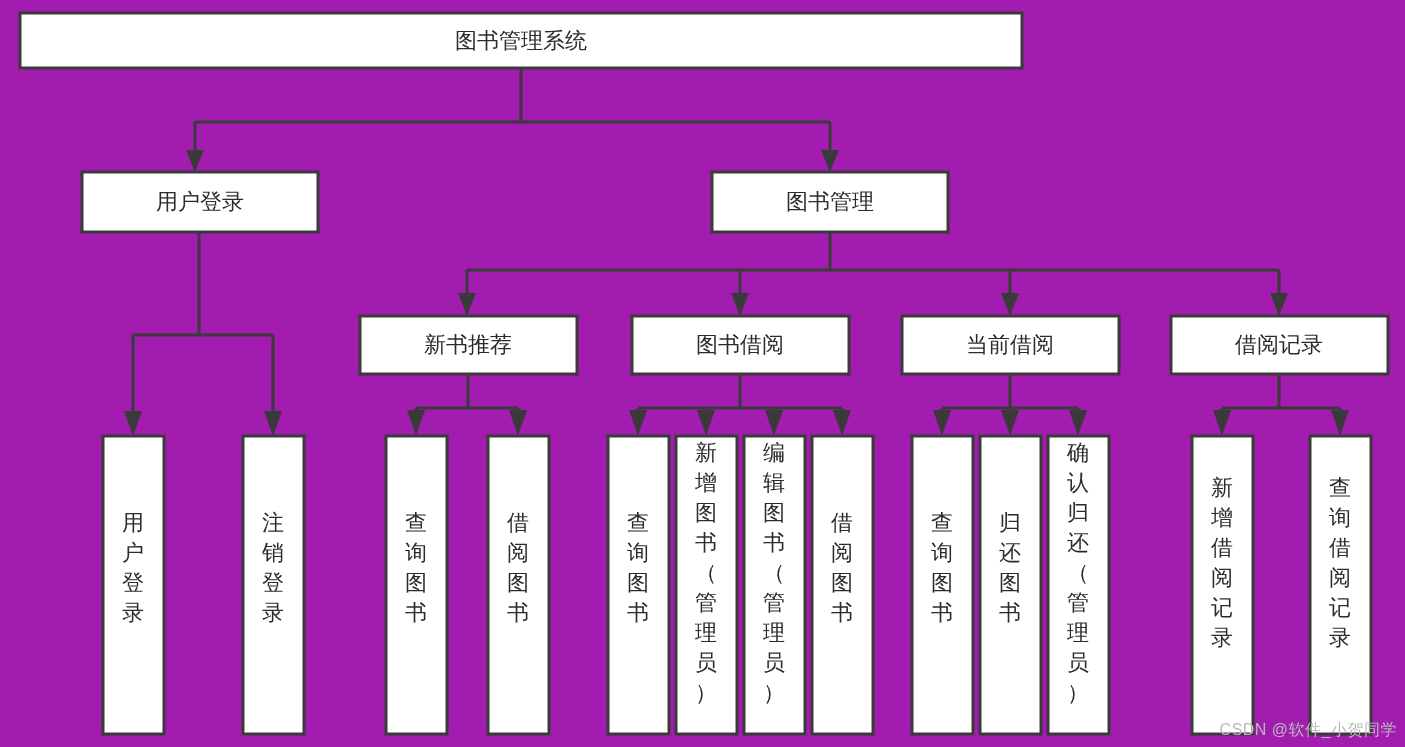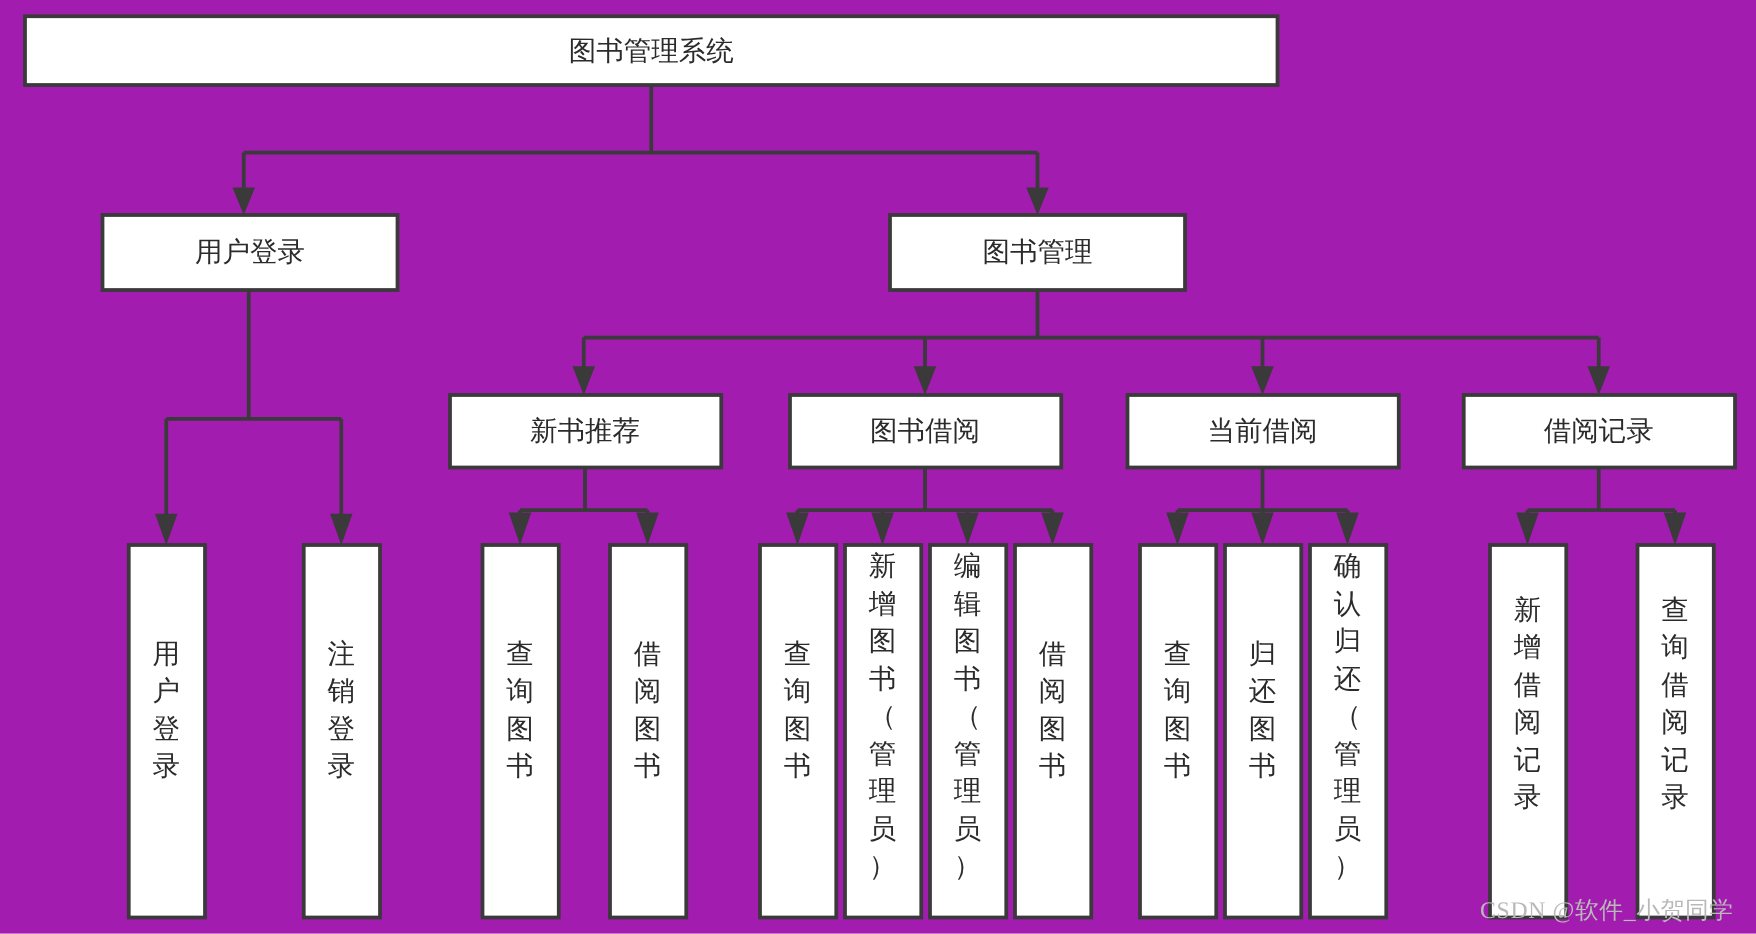--- a/index.html
+++ b/index.html
@@ -49,24 +49,24 @@
     dominant-baseline: middle;
   }
   .node-label-v {
     font-family: "DejaVu Sans", "Liberation Sans", sans-serif;
     font-size: 22px;
     fill: #2b2b2b;
     text-anchor: middle;
   }
   .watermark-text {
     position: absolute;
-    right: 18px;
+    right: 8px;
     bottom: 6px;
-    font-family: Liberation Serif, serif;
-    font-size: 19px;
+    font-family: Liberation Sans, sans-serif;
+    font-size: 16px;
     color: #b9b9b9;
     white-space: nowrap;
     letter-spacing: 0.5px;
     pointer-events: none;
   }
 </style>
 </head>
 <body>
 
 <div id="diagram-root">

